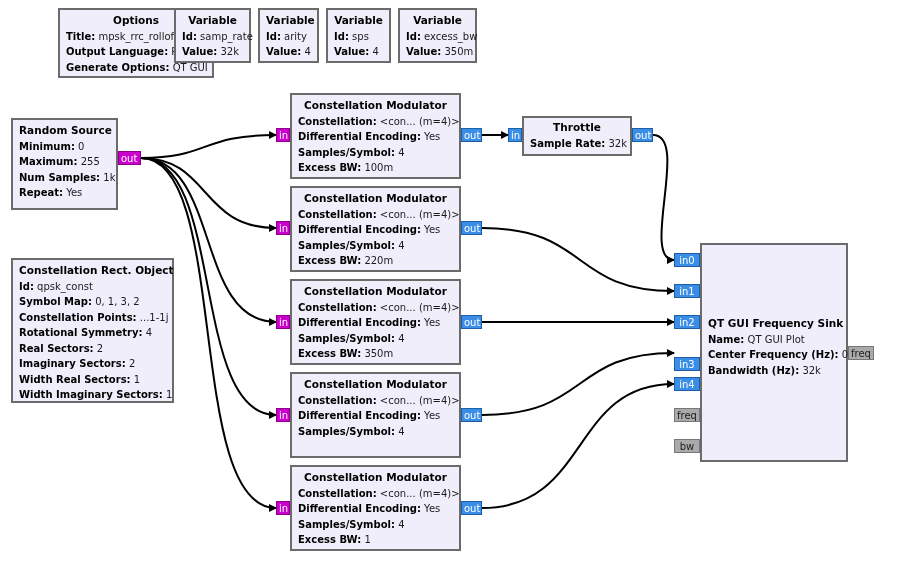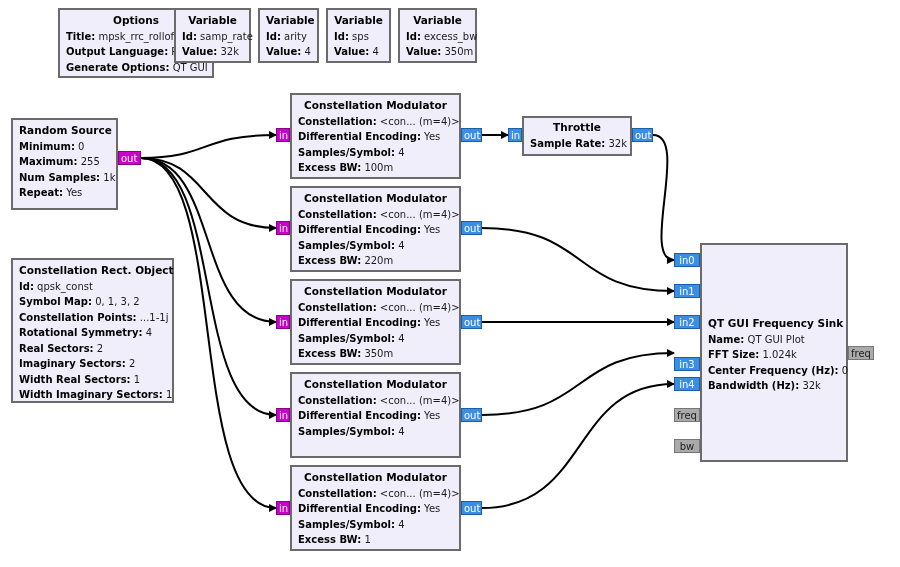--- a/index.html
+++ b/index.html
@@ -145,21 +145,20 @@
   <div class="title">Throttle</div>
   <div class="row"><b>Sample Rate:</b> <span class="v">32k</span></div>
 </div>
 <div class="port cplx" style="left:508px;top:128px;width:14px;">in</div>
 <div class="port cplx" style="left:632px;top:128px;width:21px;">out</div>
 
 <div class="block" style="left:700px;top:243px;width:148px;height:219px;padding:0;">
   <div class="sinktext" style="left:6px;top:71px;line-height:15.5px;">
     <div class="title" style="text-align:left">QT GUI Frequency Sink</div>
     <div class="row"><b>Name:</b> <span class="v">QT GUI Plot</span></div>
-    <div class="row"><b>FFT Size:</b> <span class="v">1.024k</span></div>
     <div class="row"><b>Center Frequency (Hz):</b> <span class="v">0</span></div>
     <div class="row"><b>Bandwidth (Hz):</b> <span class="v">32k</span></div>
   </div>
 </div>
 <div class="port cplx" style="left:674px;top:253px;width:26px;text-align:center;">in0</div>
 <div class="port cplx" style="left:674px;top:284px;width:26px;text-align:center;">in1</div>
 <div class="port cplx" style="left:674px;top:315px;width:26px;text-align:center;">in2</div>
 <div class="port cplx" style="left:674px;top:346px;width:26px;text-align:center;margin-top:11px;">in3</div>
 <div class="port cplx" style="left:674px;top:377px;width:26px;text-align:center;">in4</div>
 <div class="port msg" style="left:674px;top:408px;width:26px;text-align:center;">freq</div>

